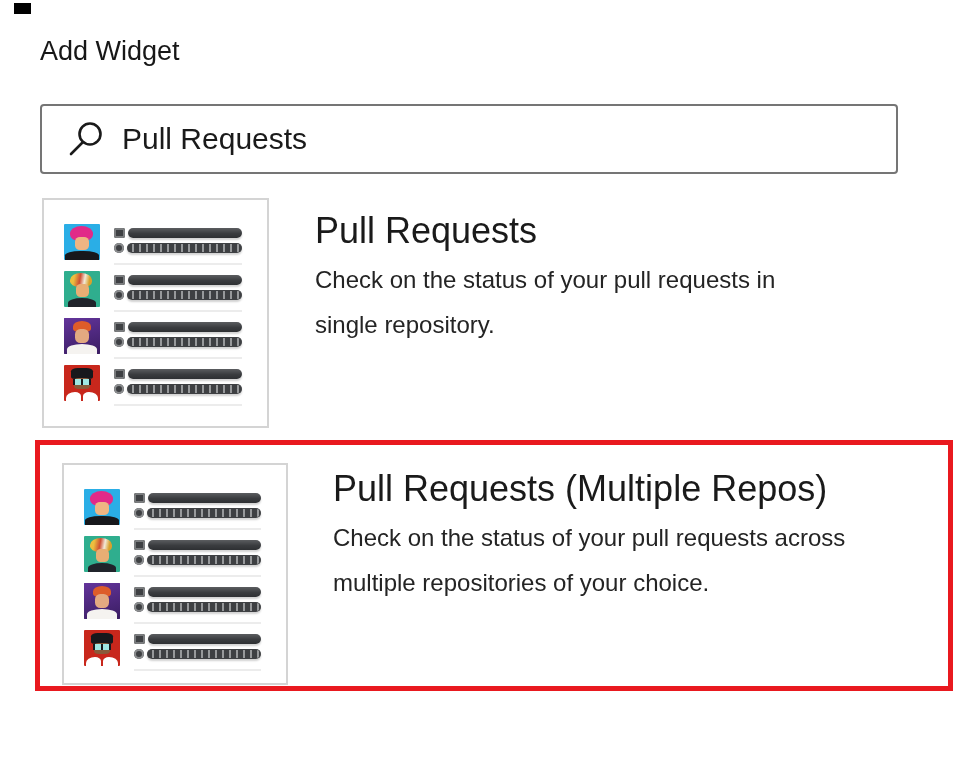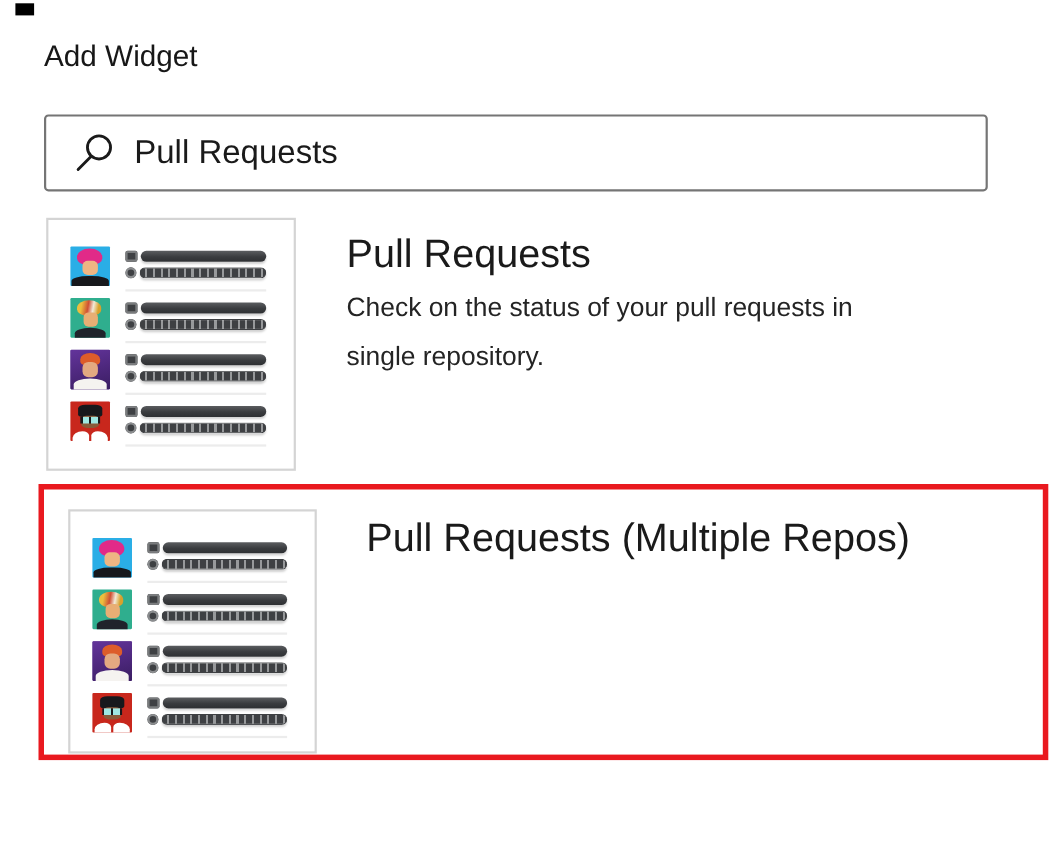--- a/index.html
+++ b/index.html
@@ -211,16 +211,17 @@
           </div>
           <div class="b2">
             <span class="ic2"></span>
             <span class="sg2"></span>
           </div>
           <div class="sp"></div>
         </div>
       </div>
     <div class="tcol">
       <div class="wtitle">Pull Requests (Multiple Repos)</div>
+      <div class="wdesc">Check on the status of your pull requests across multiple repositories of your choice.</div>
     </div>
   </div>
 
 </div>
 
 </body></html>

